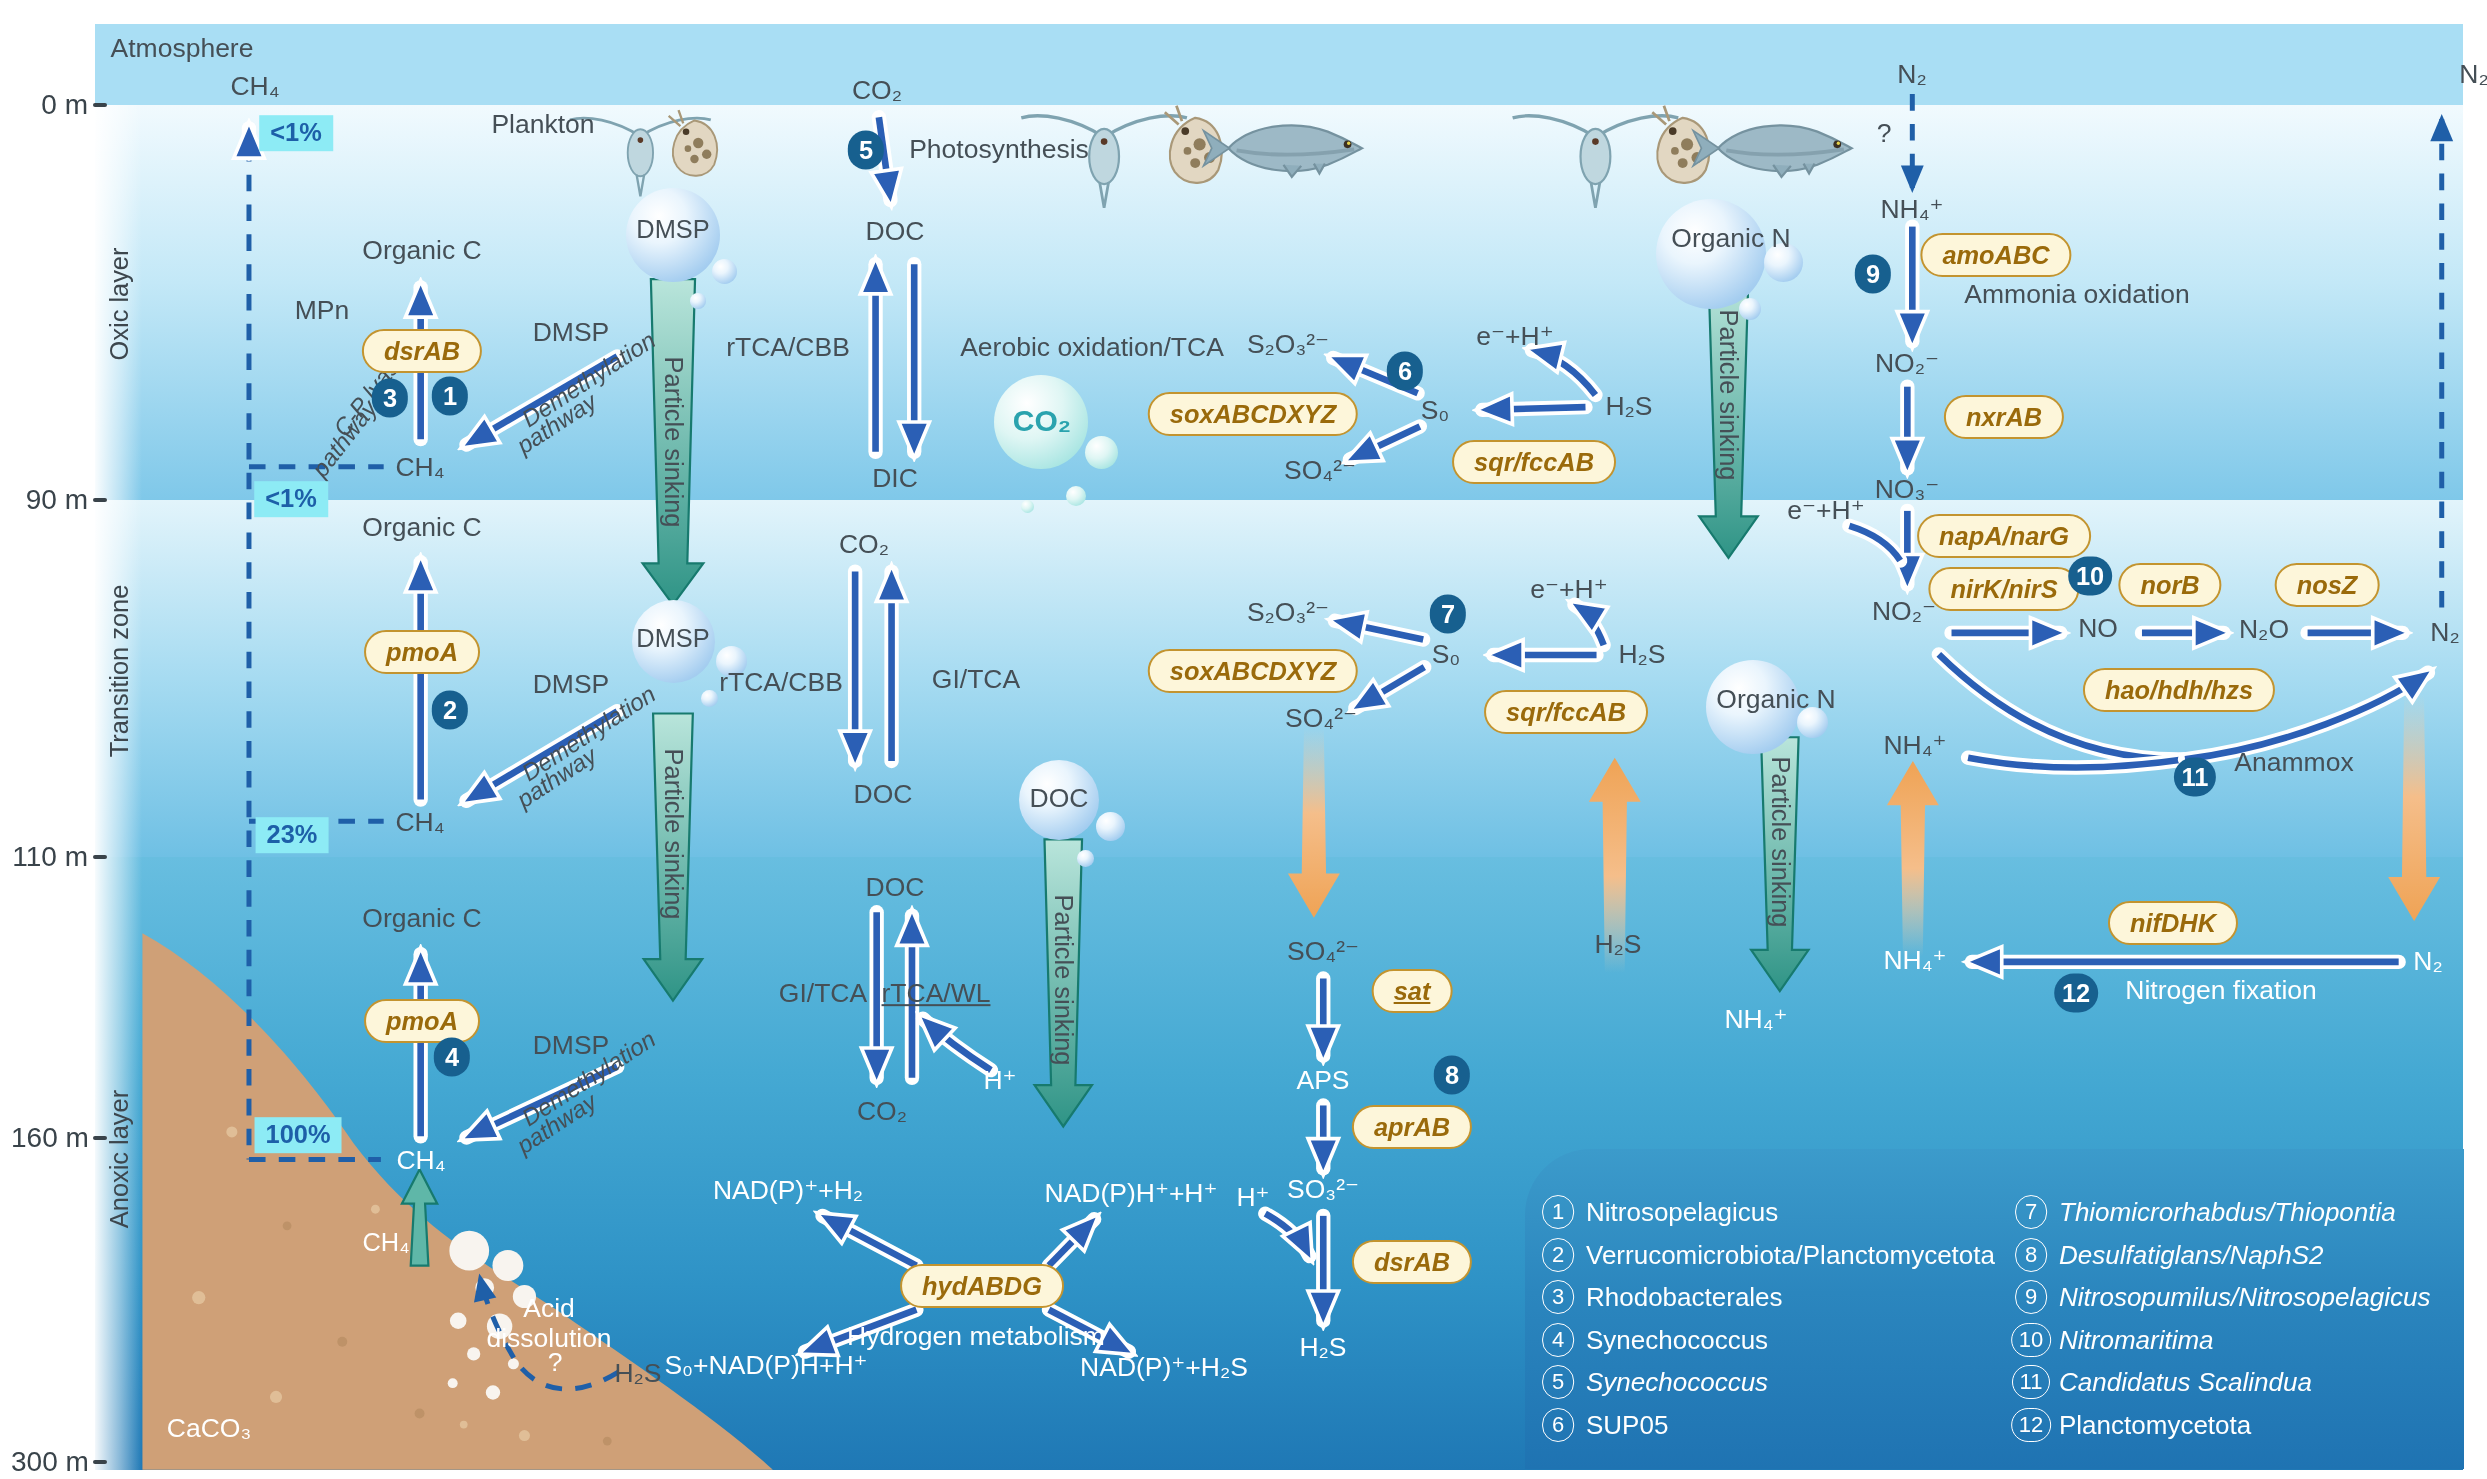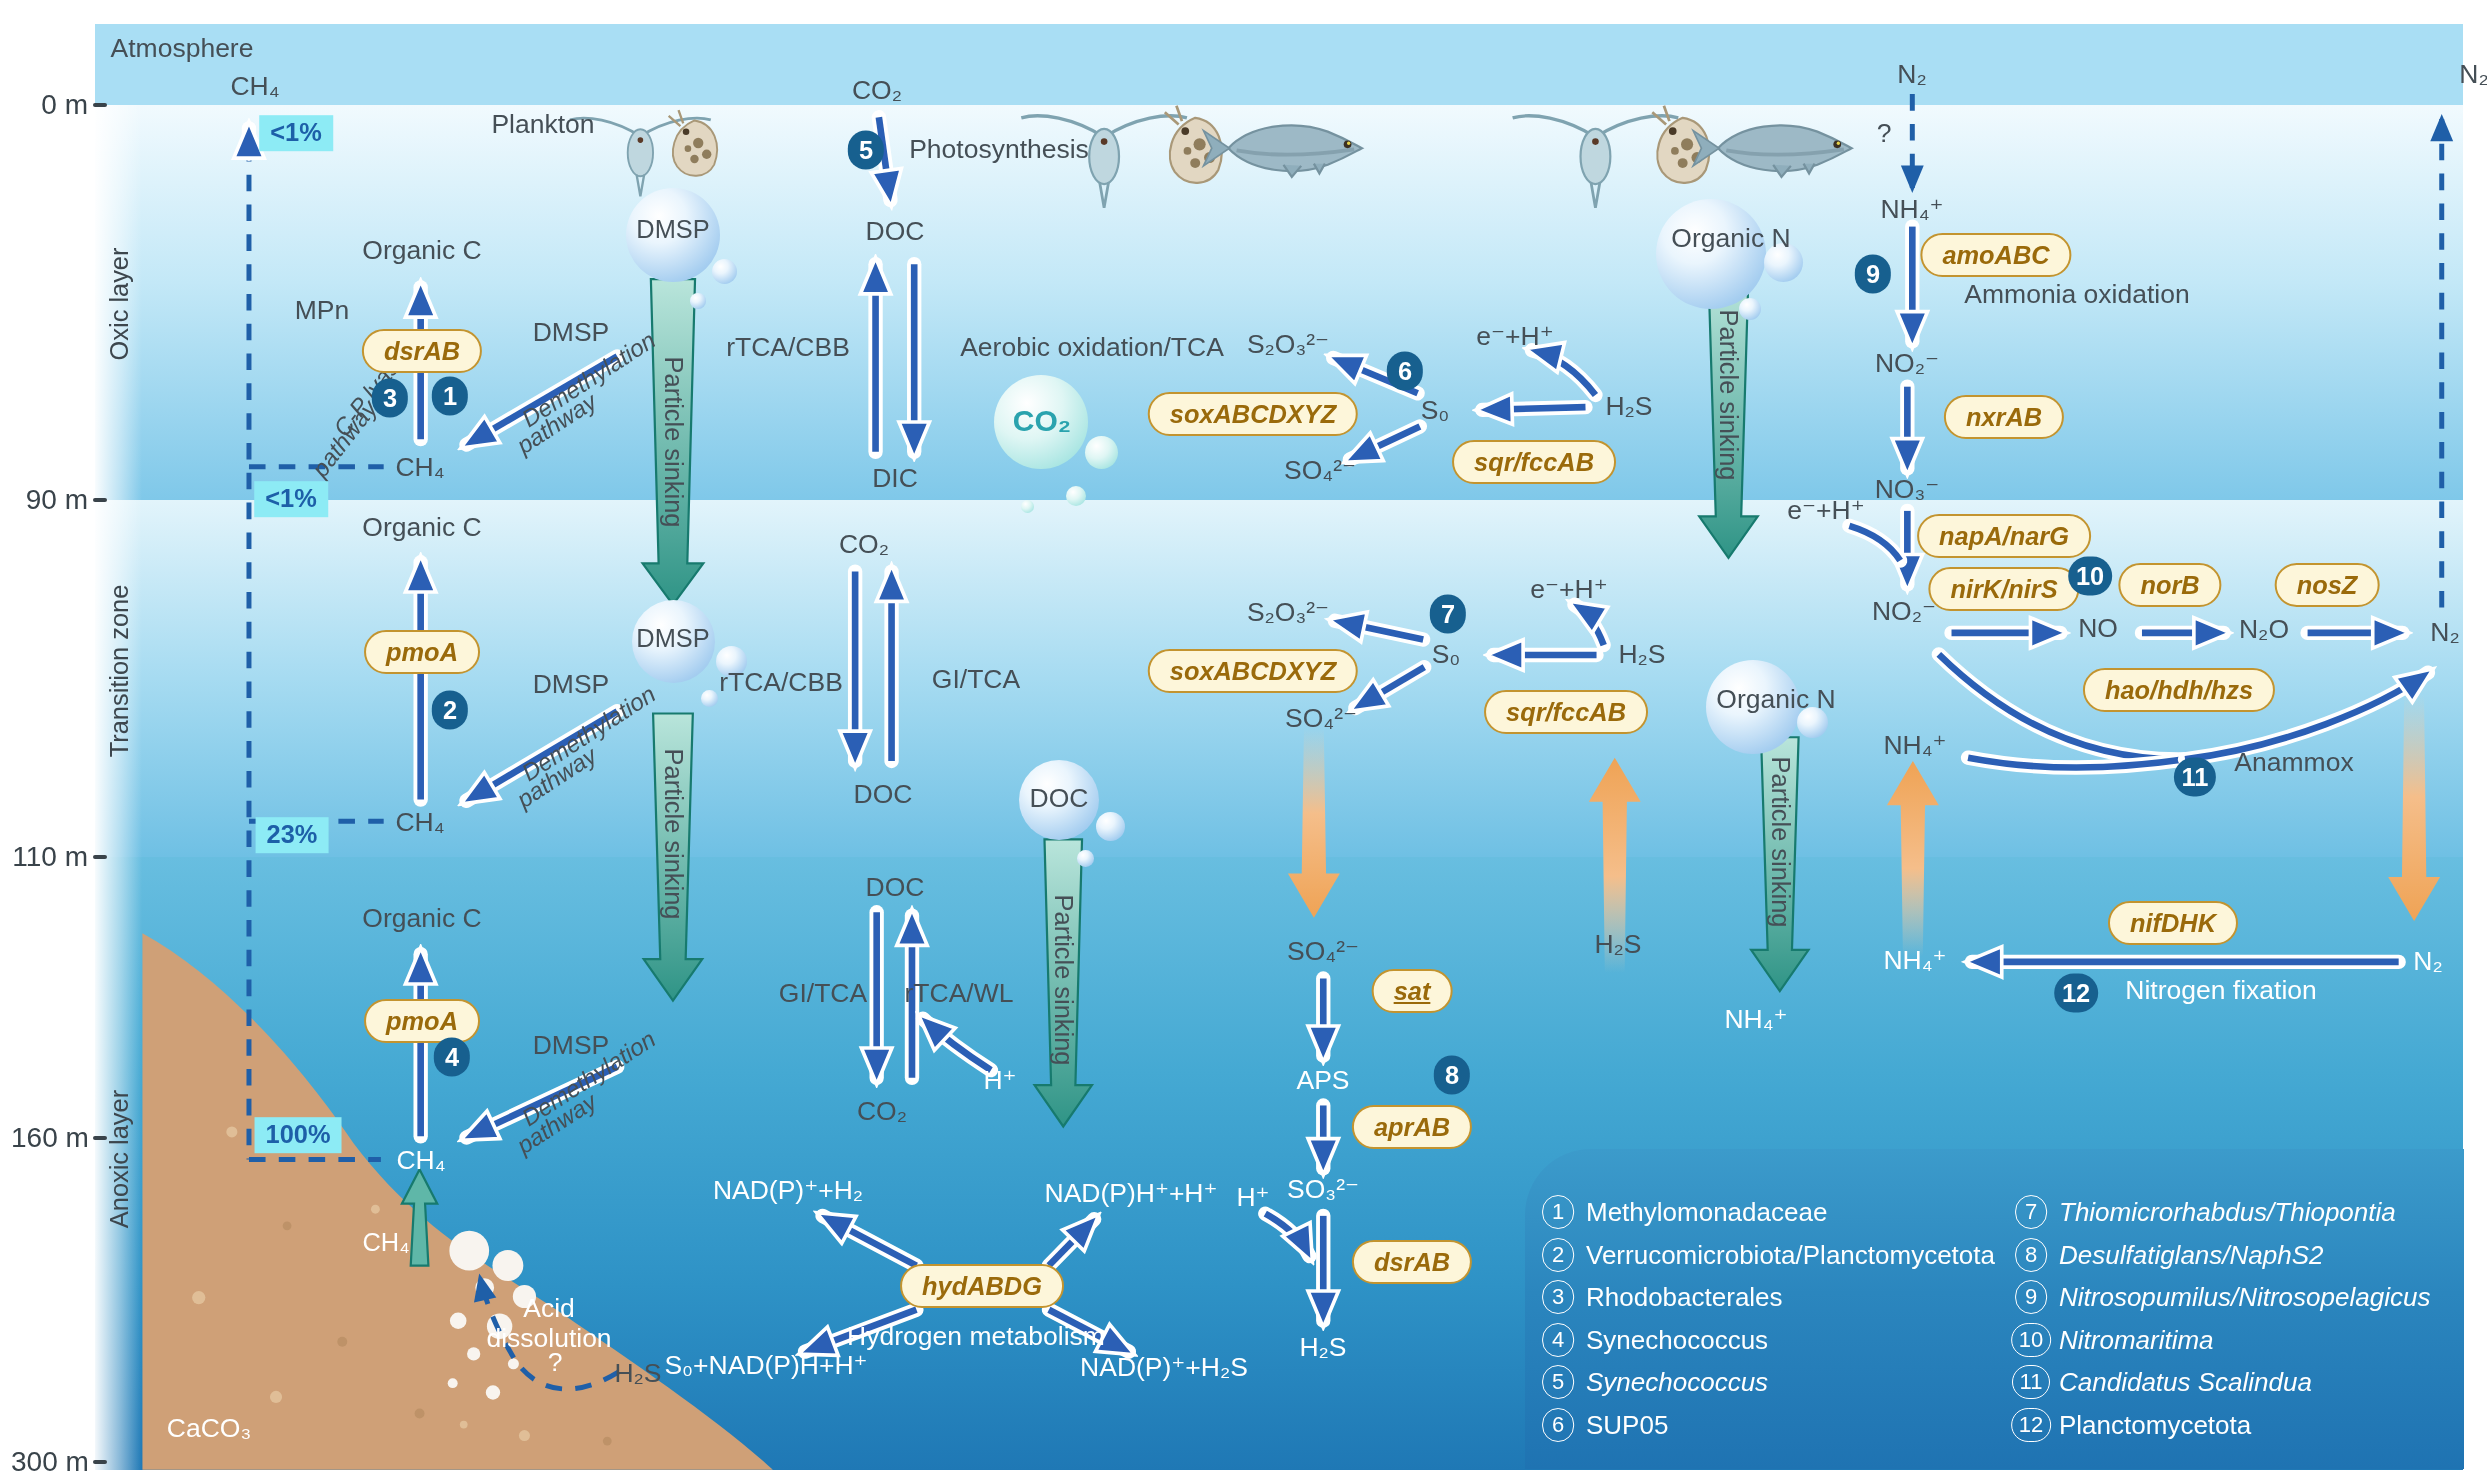--- a/index.html
+++ b/index.html
@@ -466,21 +466,21 @@
     <div class="lbl it" style="font-size: 24px; left: 557px; top: 1124px; transform: translate(-50%, -50%) rotate(-33deg);">pathway</div>
     <div class="lbl w" style="left: 421px; top: 1161px; transform: translate(-50%, -50%);">CH₄</div>
     <div class="lbl w" style="font-size: 25.4px; left: 386px; top: 1242px; transform: translate(-50%, -50%);">CH₄</div>
     <div class="lbl w" style="left: 549px; top: 1324px; transform: translate(-50%, -50%);">Acid
 dissolution</div>
     <div class="lbl w" style="left: 555px; top: 1363px; transform: translate(-50%, -50%);">?</div>
     <div class="lbl" style="left: 638px; top: 1374px; transform: translate(-50%, -50%);">H₂S</div>
     <div class="lbl w" style="left: 209px; top: 1429px; transform: translate(-50%, -50%);">CaCO₃</div>
     <div class="lbl" style="left: 895px; top: 888px; transform: translate(-50%, -50%);">DOC</div>
     <div class="lbl" style="left: 823px; top: 994px; transform: translate(-50%, -50%);">GI/TCA</div>
-    <div class="lbl" style="left: 959px; top: 994px; transform: translate(-50%, -50%);">rTCA/WL</div>
+    <div class="lbl" style="left: 936px; top: 994px; transform: translate(-50%, -50%); text-decoration: underline;">rTCA/WL</div>
     <div class="lbl w" style="left: 1000px; top: 1081px; transform: translate(-50%, -50%);">H⁺</div>
     <div class="lbl" style="left: 882px; top: 1112px; transform: translate(-50%, -50%);">CO₂</div>
     <div class="lbl w" style="left: 788px; top: 1191px; transform: translate(-50%, -50%);">NAD(P)⁺+H₂</div>
     <div class="lbl w" style="left: 1131px; top: 1194px; transform: translate(-50%, -50%);">NAD(P)H⁺+H⁺</div>
     <div class="lbl w" style="left: 976px; top: 1337px; transform: translate(-50%, -50%);">Hydrogen metabolism</div>
     <div class="lbl w" style="left: 766px; top: 1366px; transform: translate(-50%, -50%);">S₀+NAD(P)H+H⁺</div>
     <div class="lbl w" style="left: 1164px; top: 1368px; transform: translate(-50%, -50%);">NAD(P)⁺+H₂S</div>
     <div class="lbl" style="left: 1323px; top: 952px; transform: translate(-50%, -50%);">SO₄²⁻</div>
     <div class="lbl w" style="left: 1323px; top: 1081px; transform: translate(-50%, -50%);">APS</div>
     <div class="lbl w" style="left: 1323px; top: 1190px; transform: translate(-50%, -50%);">SO₃²⁻</div>
@@ -528,21 +528,21 @@
     <div class="tick" style="left: 93px; top: 105px;"></div>
     <div class="depth-label" style="left: 11px; top: 500px; transform: translate(0px, -50%);">90 m</div>
     <div class="tick" style="left: 93px; top: 500px;"></div>
     <div class="depth-label" style="left: 11px; top: 857px; transform: translate(0px, -50%);">110 m</div>
     <div class="tick" style="left: 93px; top: 857px;"></div>
     <div class="depth-label" style="left: 11px; top: 1138px; transform: translate(0px, -50%);">160 m</div>
     <div class="tick" style="left: 93px; top: 1138px;"></div>
     <div class="depth-label" style="left: 11px; top: 1462px; transform: translate(0px, -50%);">300 m</div>
     <div class="tick" style="left: 93px; top: 1462px;"></div>
     <div class="leg-circle" style="left: 1558px; top: 1212px; transform: translate(-50%, -50%);">1</div>
-    <div class="leg-text" style="left: 1586px; top: 1212px; transform: translate(0px, -50%);">Methylomonadaceae</div>
+    <div class="leg-text" style="left: 1586px; top: 1212px; transform: translate(0px, -50%);">Nitrosopelagicus</div>
     <div class="leg-circle" style="left: 1558px; top: 1255px; transform: translate(-50%, -50%);">2</div>
     <div class="leg-text" style="left: 1586px; top: 1255px; transform: translate(0px, -50%);">Verrucomicrobiota/Planctomycetota</div>
     <div class="leg-circle" style="left: 1558px; top: 1297px; transform: translate(-50%, -50%);">3</div>
     <div class="leg-text" style="left: 1586px; top: 1297px; transform: translate(0px, -50%);">Rhodobacterales</div>
     <div class="leg-circle" style="left: 1558px; top: 1340px; transform: translate(-50%, -50%);">4</div>
     <div class="leg-text" style="left: 1586px; top: 1340px; transform: translate(0px, -50%);">Synechococcus</div>
     <div class="leg-circle" style="left: 1558px; top: 1382px; transform: translate(-50%, -50%);">5</div>
     <div class="leg-text it" style="left: 1586px; top: 1382px; transform: translate(0px, -50%);">Synechococcus</div>
     <div class="leg-circle" style="left: 1558px; top: 1425px; transform: translate(-50%, -50%);">6</div>
     <div class="leg-text" style="left: 1586px; top: 1425px; transform: translate(0px, -50%);">SUP05</div>

